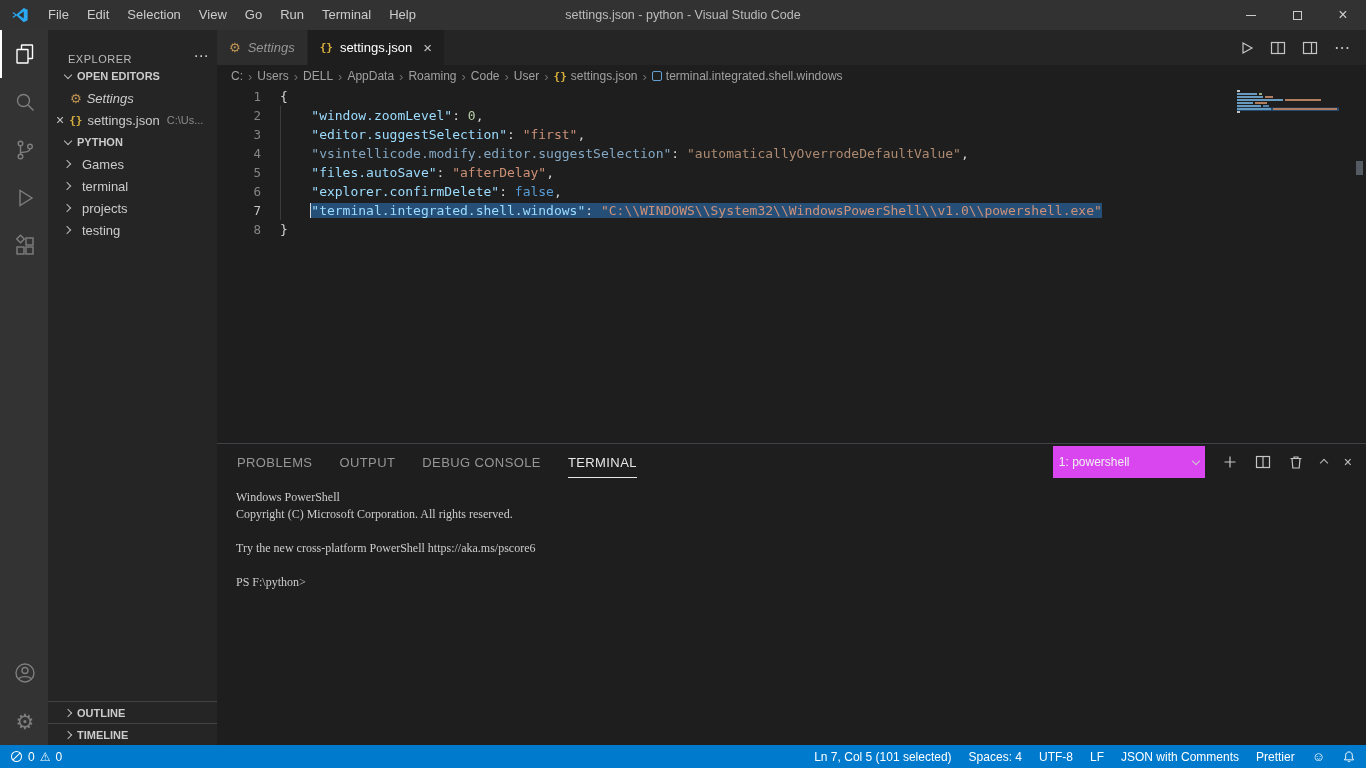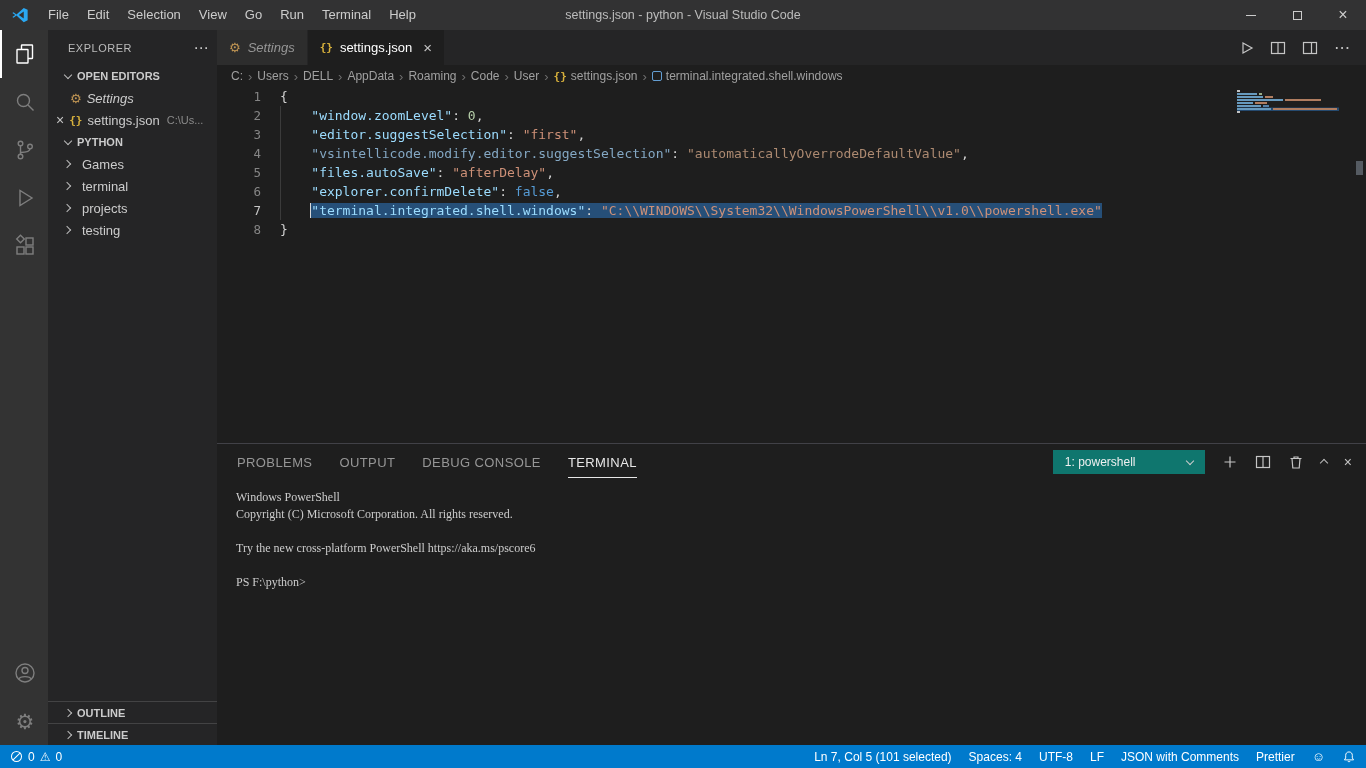--- a/index.html
+++ b/index.html
@@ -20,21 +20,21 @@
 
 .main-body{flex:1;display:flex;min-height:0}
 
 .activitybar{width:48px;background:#333333;display:flex;flex-direction:column;flex:none}
 .ab-item{height:48px;display:flex;align-items:center;justify-content:center;border-left:2px solid transparent;color:#7e7e7e}
 .ab-item.active{border-left-color:#ffffff;color:#ffffff}
 .ab-spacer{flex:1}
 .gear-glyph{font-size:21px;line-height:21px}
 
 .sidebar{width:169px;background:#252526;display:flex;flex-direction:column;flex:none;overflow:hidden}
-.sb-header{height:35px;display:flex;align-items:center;padding:0 8px 0 20px;color:#bbbbbb;font-size:11px;letter-spacing:.5px;flex:none}
+.sb-header{height:35px;display:flex;align-items:flex-end;padding:0 8px 0 20px;color:#bbbbbb;font-size:11px;letter-spacing:.5px;flex:none}
 .sb-header .more{margin-left:auto;color:#cccccc;font-size:15px}
 .sb-section-header{height:22px;display:flex;align-items:center;gap:6px;padding-left:17px;font-weight:bold;font-size:11px;color:#cccccc;flex:none}
 .sb-row{height:22px;display:flex;align-items:center;gap:5px;color:#cccccc;flex:none;white-space:nowrap;overflow:hidden}
 .oe-row1{padding-left:22px;font-style:italic}
 .oe-row2{padding-left:8px}
 .oe-detail{color:#8a8a8a;font-size:11px;margin-left:2px;overflow:hidden;text-overflow:ellipsis}
 .folder-row{padding-left:16px;gap:12px}
 .sb-bottom{border-top:1px solid rgba(204,204,204,.18)}
 .json-ic{font-family:"DejaVu Sans Mono",monospace;color:#d9b23c;font-size:11px;font-weight:bold;flex:none}
 .close-x{color:#c5c5c5;font-size:14px;line-height:14px;flex:none}
@@ -74,21 +74,21 @@
 .indent-guide{position:absolute;left:63px;top:19px;width:1px;height:114px;background:#3b3b3b}
 .minimap{position:absolute;top:2px;right:14px}
 .overview-mark{position:absolute;right:3px;top:74px;width:7px;height:14px;background:#68707a;opacity:.75}
 
 .panel{height:302px;border-top:1px solid #414147;display:flex;flex-direction:column;flex:none}
 .panel-header{height:35px;display:flex;align-items:center;padding:0 14px 0 20px;flex:none}
 .panel-tabs{display:flex;gap:27px;font-size:13px;letter-spacing:.4px;color:#969696}
 .panel-tab{padding:10px 0 7px;border-bottom:1px solid transparent}
 .panel-tab.active{color:#e7e7e7;border-bottom-color:#e7e7e7}
 .panel-actions{margin-left:auto;display:flex;align-items:center;gap:17px;color:#c5c5c5}
-.term-picker{background:#0f766e;height:24px;min-width:152px;display:flex;align-items:center;padding:0 12px;font-size:12px;color:#f0f0f0;gap:8px}
+.term-picker{background:#d946ef;height:32px;min-width:152px;display:flex;align-items:center;padding:0 6px;font-size:12px;color:#f0f0f0;gap:8px}
 .term-picker .chev{margin-left:auto;border-color:#cccccc}
 .terminal{flex:1;padding:10px 0 0 19px;font-family:Liberation Serif, serif;font-size:12px;line-height:17px;color:#cccccc}
 .term-line{white-space:pre}
 
 .statusbar{height:23px;background:#007acc;display:flex;align-items:center;color:#ffffff;font-size:12px;padding:0 10px;flex:none}
 .sb-left{display:flex;align-items:center;gap:5px}
 .sb-right{margin-left:auto;display:flex;gap:17px;white-space:nowrap}
 .warn-glyph{font-size:12px;line-height:12px}
 .smile-glyph{font-size:13px;line-height:13px}
 svg{display:block}

